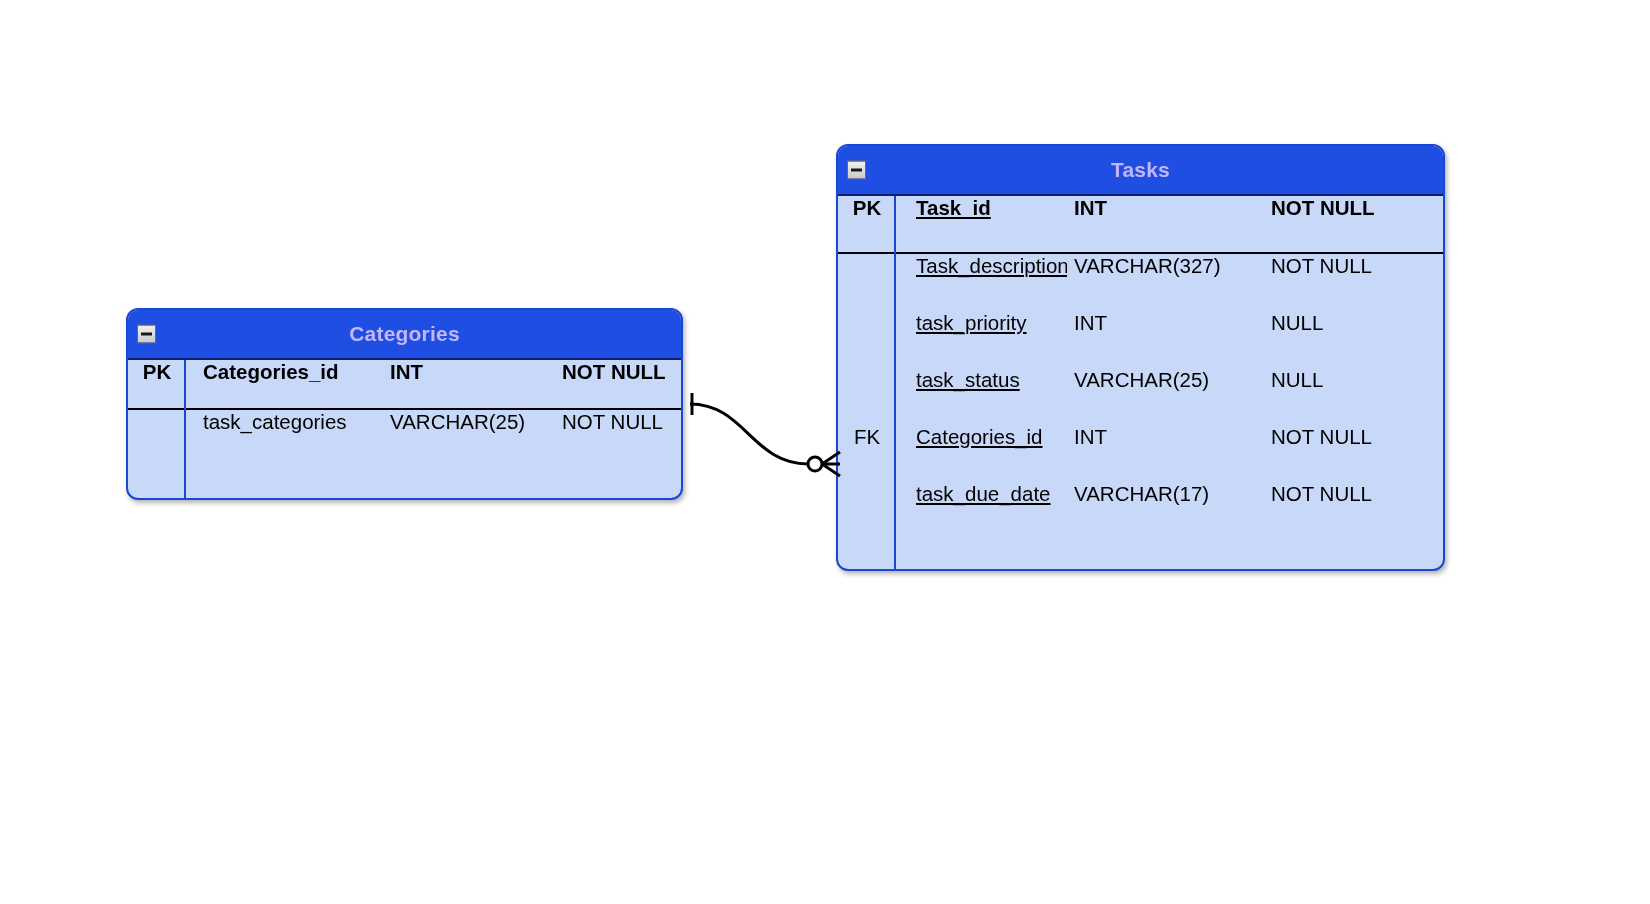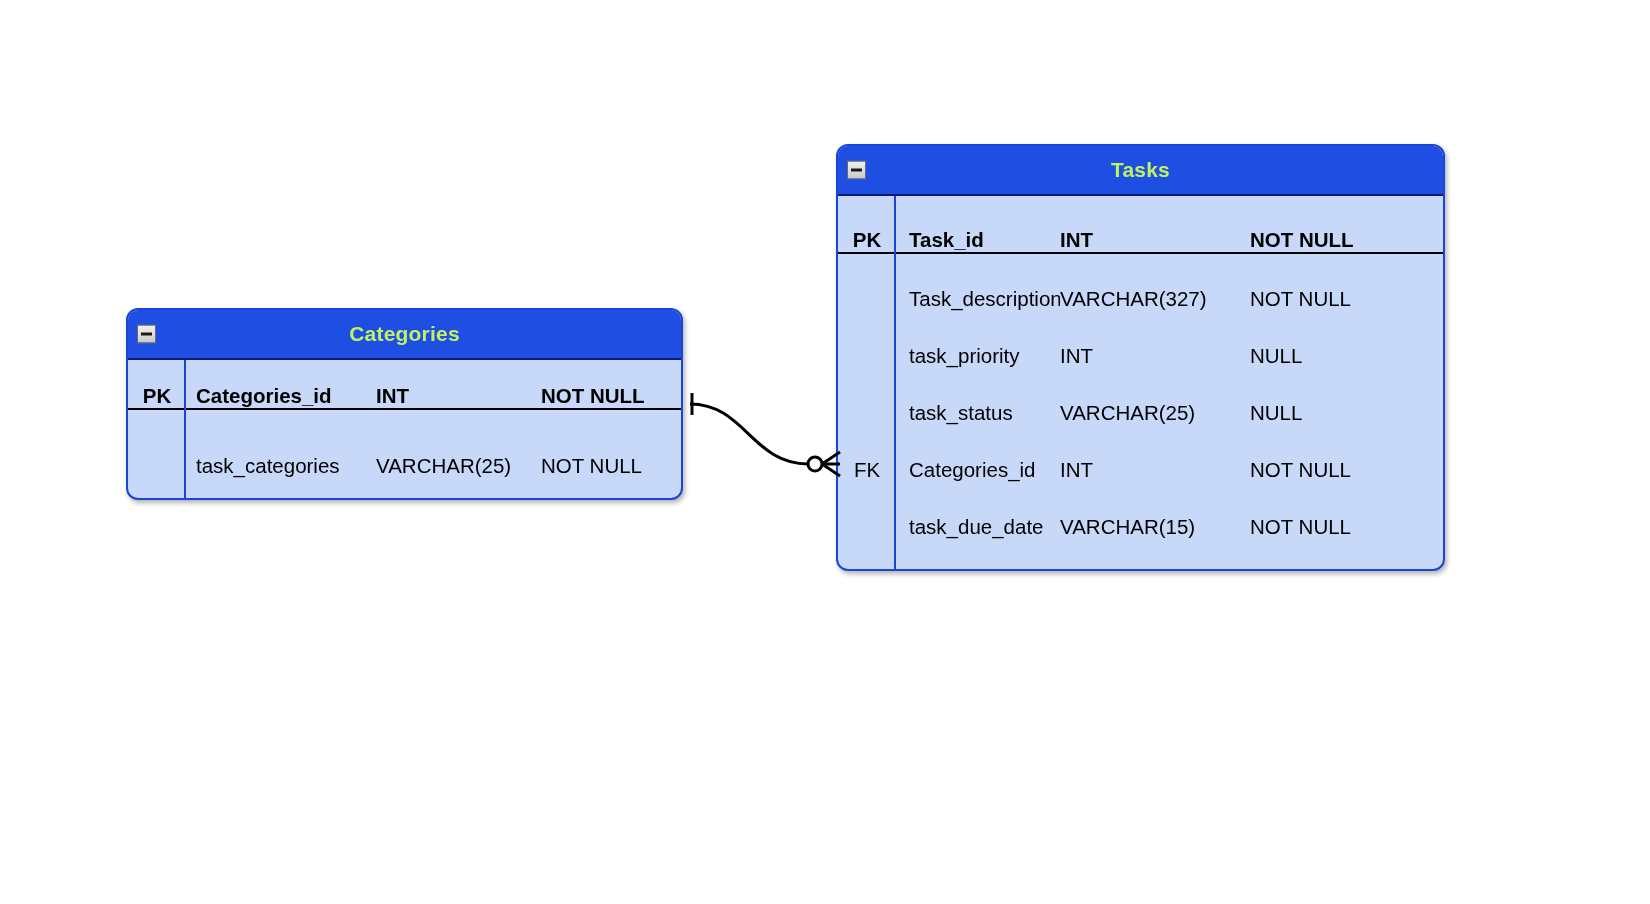--- a/index.html
+++ b/index.html
@@ -34,21 +34,21 @@
   .entity-header {
     position: relative;
     background: #1f4ee2;
     height: 48px;
     display: flex;
     align-items: center;
     justify-content: center;
     border-bottom: 2px solid #0d1f6b;
   }
   .entity-title {
-    color: #bef264;
+    color: #c4b5fd;
     font-weight: bold;
     font-size: 21px;
     letter-spacing: 0.2px;
   }
   .collapse-box {
     position: absolute;
     left: 9px;
     top: 50%;
     transform: translateY(-50%);
     width: 19px;
@@ -67,22 +67,23 @@
     height: 3px;
     background: #1a1a1a;
   }
 
   
   .entity-body {
     position: relative;
   }
   .row {
     display: flex;
-    align-items: flex-end;
-    box-sizing: border-box;
+    align-items: flex-start;
+    box-sizing: border-box;
+    gap: 7px;
   }
   .row.key-row {
     font-weight: bold;
     border-bottom: 2px solid #000000;
   }
   .cell-key {
     box-sizing: border-box;
     flex: 0 0 auto;
     text-align: center;
     color: #000000;
@@ -107,21 +108,21 @@
   
   #tasks {
     left: 836px;
     top: 144px;
     width: 609px;
     height: 427px;
   }
   #tasks .row { height: 57px; font-size: 20.5px; }
   #tasks .row.key-row { height: 58px; }
   #tasks .cell-key  { width: 56px; padding-left: 2px; }
-  #tasks .cell-name { width: 166px; padding-left: 15px; }
+  #tasks .cell-name { width: 166px; padding-left: 15px; text-decoration: underline; }
   #tasks .cell-type { width: 190px; }
   #tasks .cell-null { width: 170px; }
   #tasks .key-divider { left: 56px; height: 410px; }
 
   
   #categories {
     left: 126px;
     top: 308px;
     width: 557px;
     height: 192px;
@@ -213,21 +214,21 @@
       <div class="row">
         <span class="cell-key">FK</span>
         <span class="cell-name">Categories_id</span>
         <span class="cell-type">INT</span>
         <span class="cell-null">NOT NULL</span>
       </div>
 
       <div class="row">
         <span class="cell-key"></span>
         <span class="cell-name">task_due_date</span>
-        <span class="cell-type">VARCHAR(15)</span>
+        <span class="cell-type">VARCHAR(17)</span>
         <span class="cell-null">NOT NULL</span>
       </div>
     </div>
   </div>
 
   <svg id="connector" viewBox="0 0 1650 904">
 
     <path d="M 690 404 C 745 404, 752 464, 808 464" fill="none" stroke="#000000" stroke-width="3"></path>
 
     <line x1="692" y1="393" x2="692" y2="415" stroke="#000000" stroke-width="3"></line>

